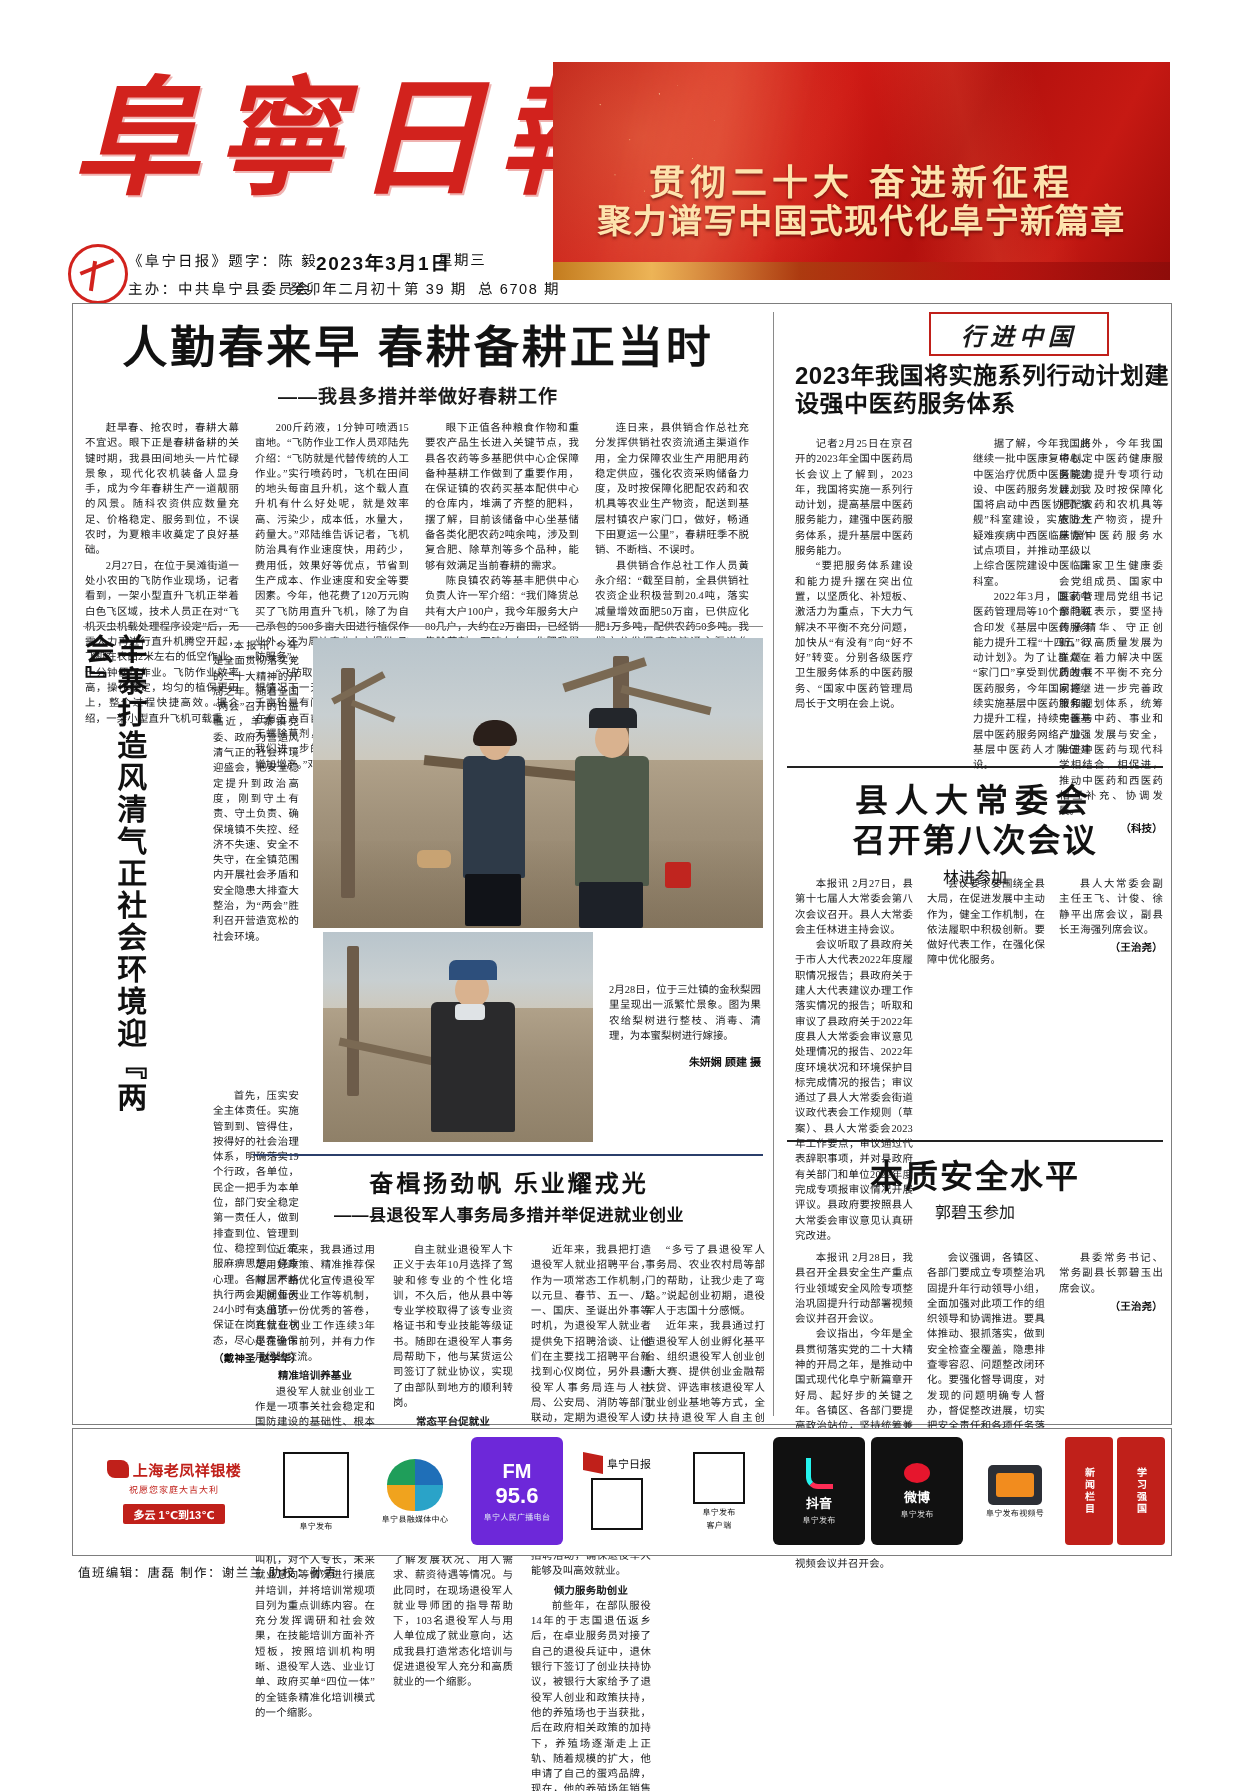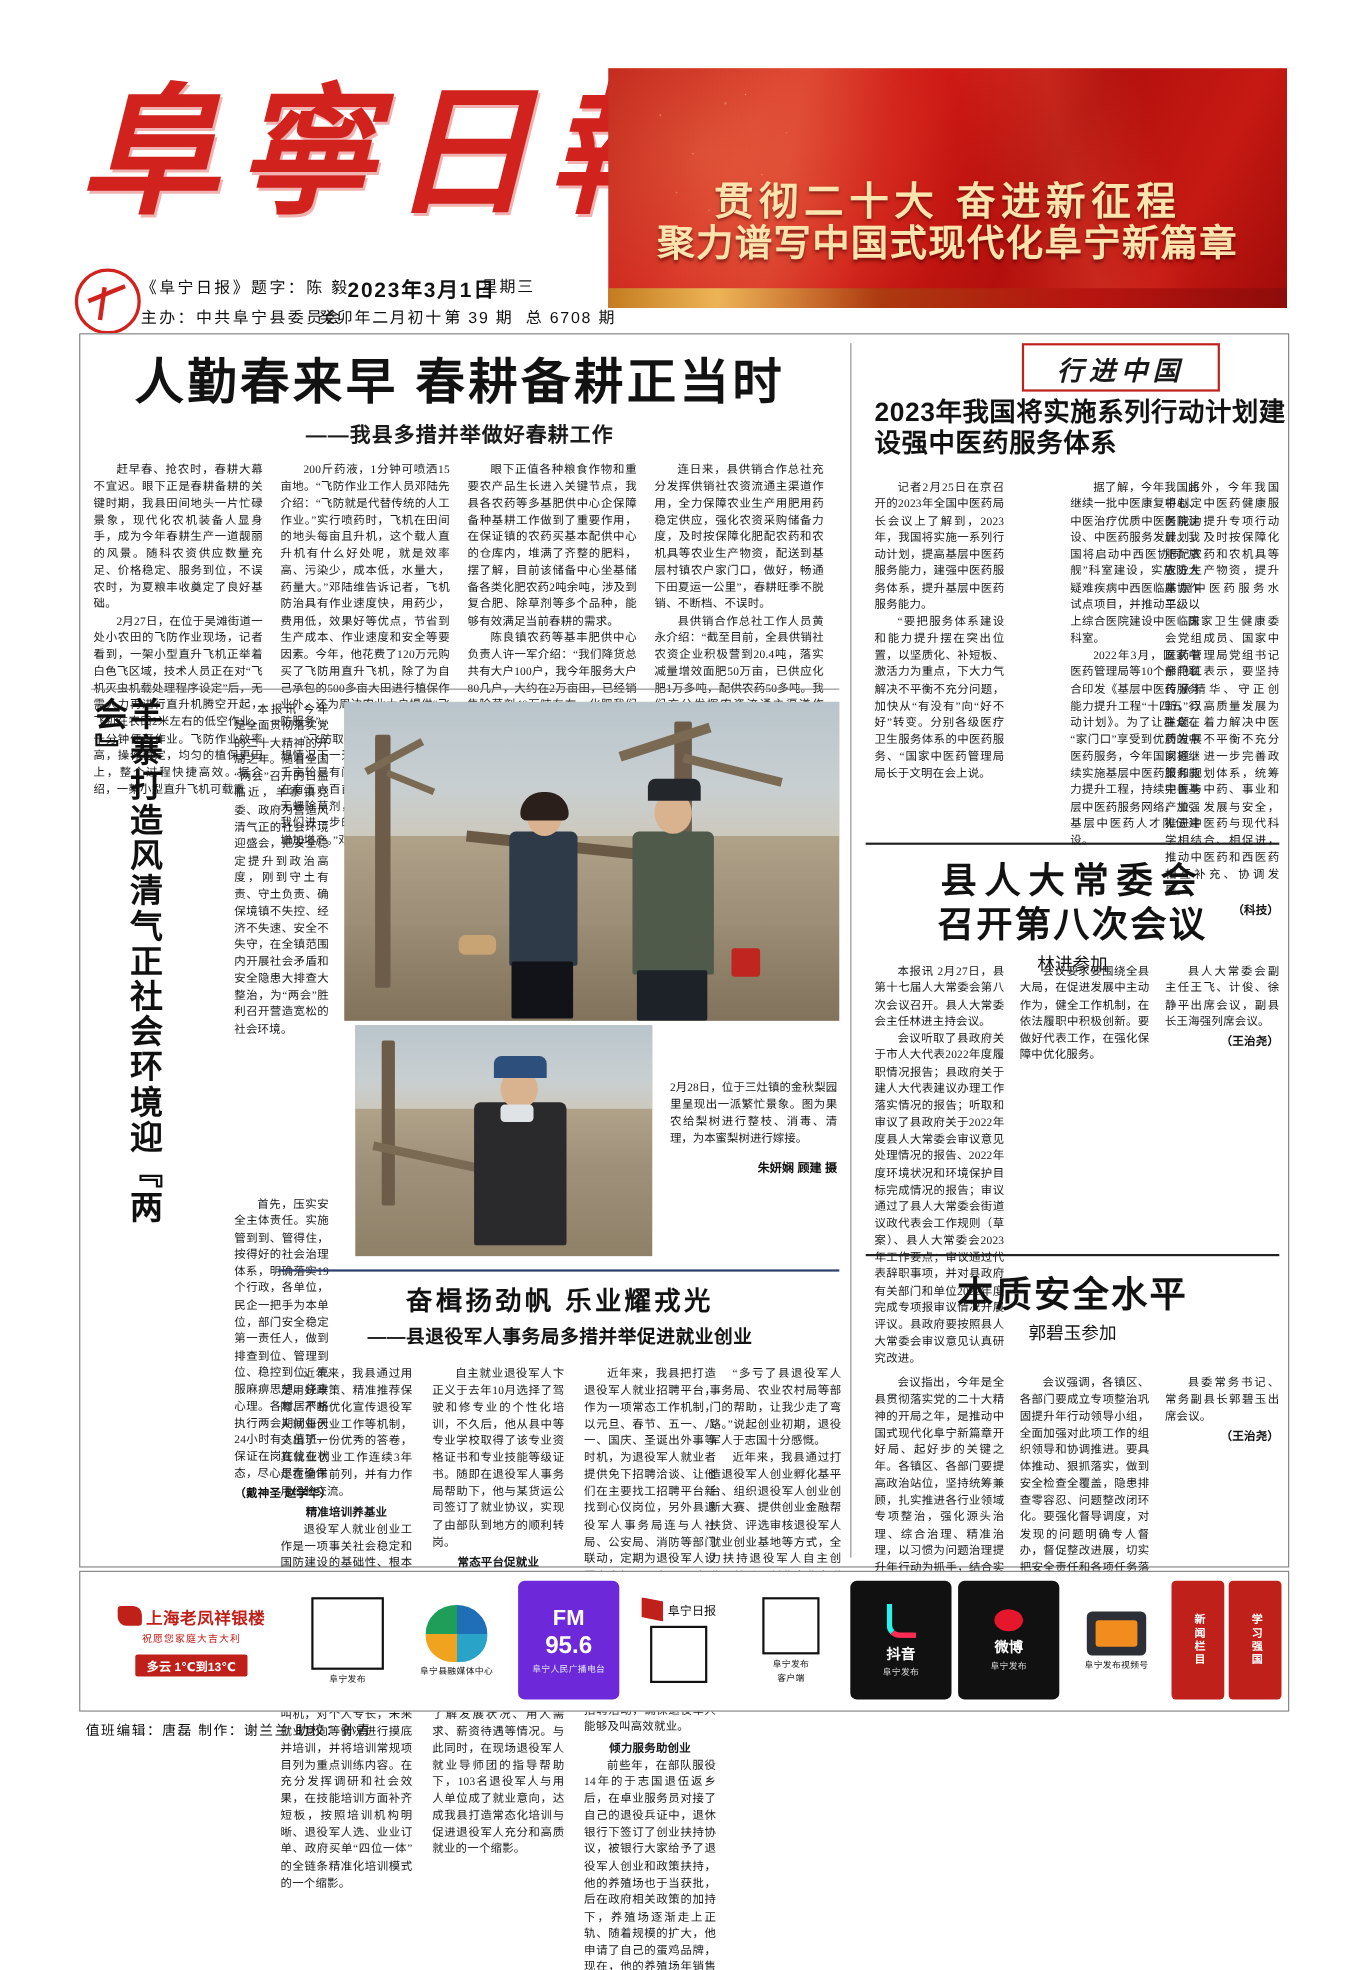--- a/index.html
+++ b/index.html
@@ -358,20 +358,21 @@
     </div>
 
     <div class="hrule" style="left:714px;top:836px;width:376px;height:2px;background:#222;"></div>
 
     <div style="position:absolute;left:714px;top:852px;width:376px;">
       <div class="hl" style="font-size:33px;letter-spacing:2px;margin-top:2px;">本质安全水平</div>
       <div class="hl" style="font-size:16px;margin-top:8px;font-weight:normal;">郭碧玉参加</div>
     </div>
 
     <div class="body-col" style="position:absolute;left:722px;top:946px;width:118px;height:160px;">
+      <p>本报讯 2月28日，我县召开全县安全生产重点行业领域安全风险专项整治巩固提升行动部署视频会议并召开会议。</p>
       <p>会议指出，今年是全县贯彻落实党的二十大精神的开局之年，是推动中国式现代化阜宁新篇章开好局、起好步的关键之年。各镇区、各部门要提高政治站位，坚持统筹兼顾，扎实推进各行业领域专项整治，强化源头治理、综合治理、精准治理，以习惯为问题治理提升年行动为抓手，结合实际，对省、市明确的重点重点行业领域安全风险专项整治巩固提升行动部署视频会议并召开会。</p>
     </div>
     <div class="body-col" style="position:absolute;left:854px;top:946px;width:118px;height:160px;">
       <p>会议强调，各镇区、各部门要成立专项整治巩固提升年行动领导小组，全面加强对此项工作的组织领导和协调推进。要具体推动、狠抓落实，做到安全检查全覆盖，隐患排查零容忍、问题整改闭环化。要强化督导调度，对发现的问题明确专人督办，督促整改进展，切实把安全责任和各项任务落实到位。</p>
     </div>
     <div class="body-col" style="position:absolute;left:986px;top:946px;width:104px;height:160px;">
       <p>县委常务书记、常务副县长郭碧玉出席会议。</p>
       <div class="byline">（王治尧）</div>
     </div>
 

